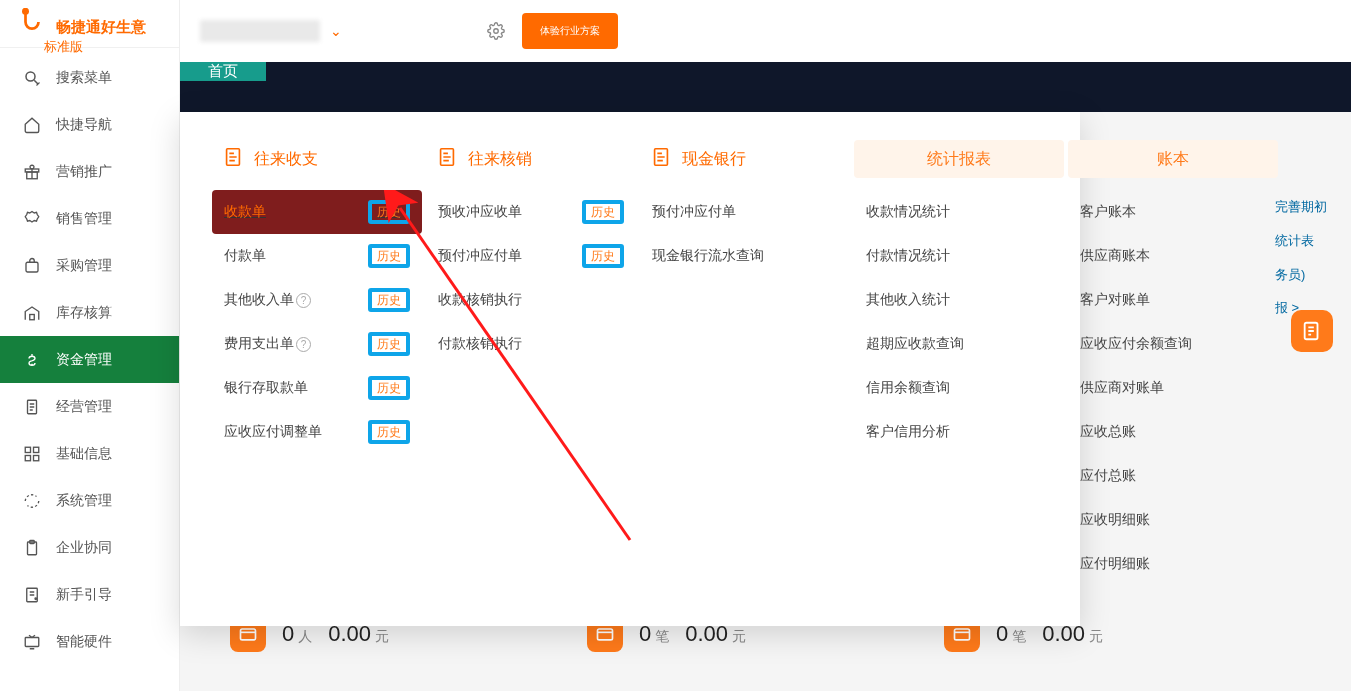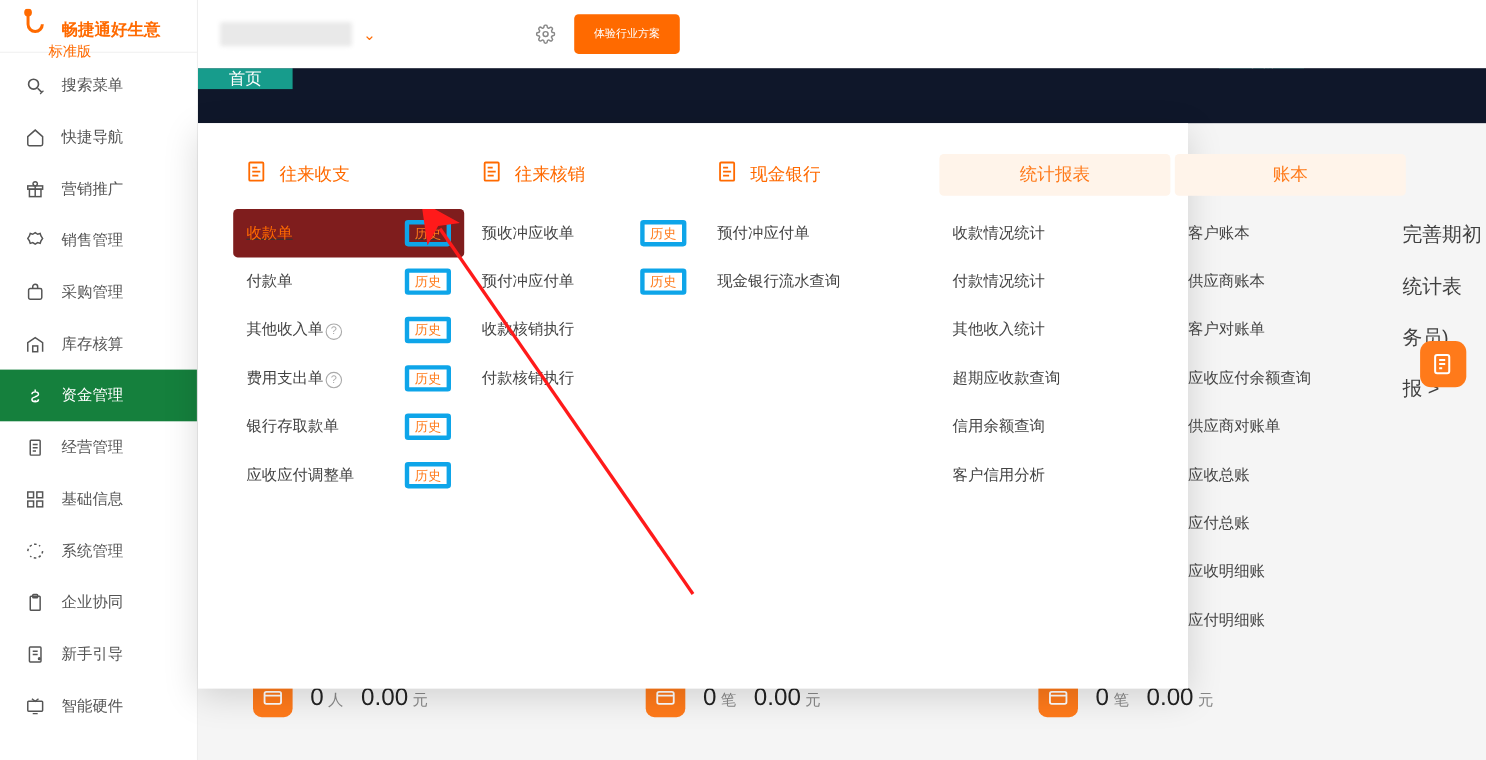--- a/index.html
+++ b/index.html
@@ -38,21 +38,21 @@
     .col-head-icon { color:#ff6a00; font-size:20px;}
     .menu-list { margin-top: 12px;}
     .menu-row { height: 44px; display:flex; align-items:center; justify-content:space-between; padding:0 12px; border-radius:4px; cursor:pointer;}
     .menu-row.selected { background:#7f1d1d;text-decoration:underline; }
     .menu-row .label { color:#444; font-size:14px;}
     .menu-row.selected .label { color:#ff6a00;}
     .hist-tag { border:4px solid #0ea5e9; color:#ff7a1a; font-size:12px; padding:1px 5px; border-radius:3px; line-height:1.2;}
     .help-q { display:inline-block; width:15px; height:15px; border:1px solid #aaa; border-radius:50%; font-size:10px; line-height:13px; text-align:center; color:#aaa; margin-left:2px;}
 
     
-    .right-slice { position:absolute; right:0; top:190px; width:76px; color:#404040; font-size:18px; line-height:2.6;}
+    .right-slice { position:absolute; right:0; top:190px; width:76px; color:#0369a1; font-size:13px; line-height:2.6;}
     .right-slice .item { white-space:nowrap; text-align:left;}
     .right-badge { position:absolute; right:18px; top:310px; width:42px; height:42px; background:#ff7a1a; border-radius:10px; display:flex; align-items:center; justify-content:center; color:#fff; font-size:22px;}
 
     
     .bottom-stats { position:absolute; left:180px; right:0; bottom:28px; height:58px; display:flex; padding:0 50px;}
     .stat { flex:1; display:flex; align-items:center; gap:16px;}
     .stat-icon { width:36px; height:36px; border-radius:8px; background:#ff7a1a; display:flex; align-items:center; justify-content:center; color:#fff; font-size:18px;}
     .stat-val { display:flex; align-items:baseline; gap:4px;}
     .stat-num { font-size:22px; color:#222;}
     .stat-unit { font-size:14px; color:#888;}

